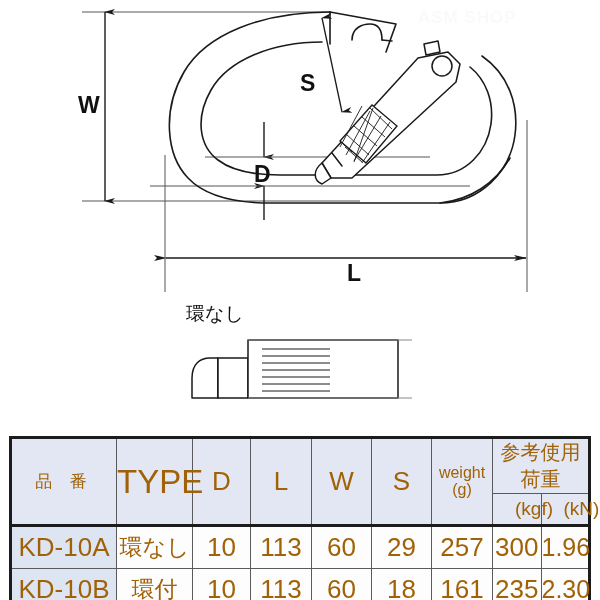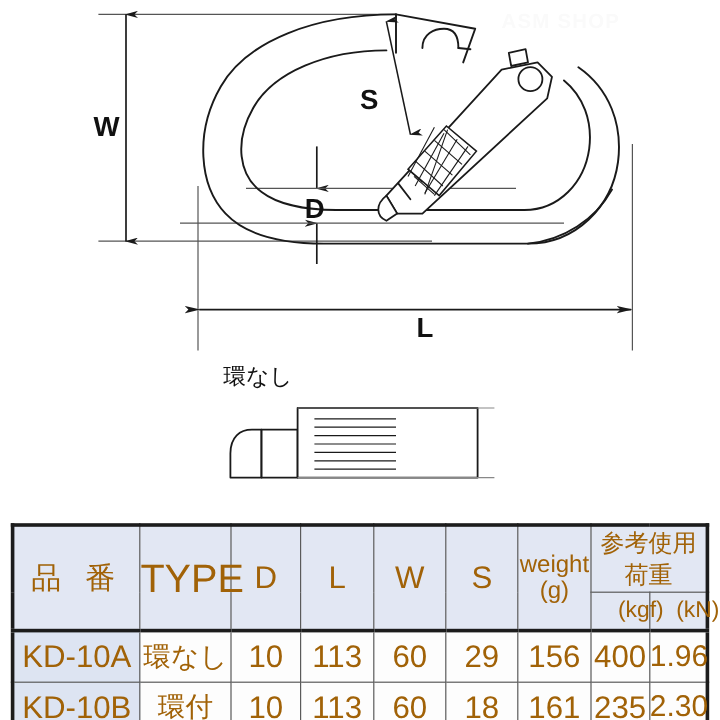--- a/index.html
+++ b/index.html
@@ -100,27 +100,27 @@
     font-family: "DejaVu Sans", "Liberation Sans", sans-serif;
   }
   
   #spec-table {
     border: 3px solid #1c1c1c;
   }
   #spec-table thead tr.hrow-main th { height: 42px; }
   #spec-table thead tr.hrow-sub  th { height: 30px; padding-left: 22px; }
   #spec-table tbody tr { height: 43px; }
 
-  .h-partno  { width: 104px; font-size: 25px; letter-spacing: 6px; }
+  .h-partno  { width: 104px; font-size: 17px; letter-spacing: 6px; }
   .h-type    { width: 75px;  font-size: 33px; }
   .h-d       { width: 57px;  font-size: 26px; }
   .h-l       { width: 60px;  font-size: 26px; }
   .h-w       { width: 59px;  font-size: 26px; }
   .h-s       { width: 59px;  font-size: 26px; }
-  .h-weight  { width: 60px;  font-size: 20px; line-height: 1.05; }
+  .h-weight  { width: 60px;  font-size: 16px; line-height: 1.05; }
   .h-load    { font-size: 20px; }
   .h-kgf     { width: 54px;  font-size: 19px; }
   .h-kn      { width: 54px;  font-size: 19px; }
 
   #spec-table tbody td { font-size: 26px; }
   #spec-table tbody td.col-partno {
     background: #dde4f2;
     font-size: 26px;
     letter-spacing: 0px;
   }
@@ -307,22 +307,22 @@
       </tr>
     </thead>
     <tbody>
       <tr class="heavy-top">
         <td class="col-partno heavy-top">KD-10A</td>
         <td class="col-type cjk heavy-top">環なし</td>
         <td class="heavy-top">10</td>
         <td class="heavy-top">113</td>
         <td class="heavy-top">60</td>
         <td class="heavy-top">29</td>
-        <td class="heavy-top">156</td>
-        <td class="heavy-top">400</td>
+        <td class="heavy-top">257</td>
+        <td class="heavy-top">300</td>
         <td class="col-kn heavy-top">1.96</td>
       </tr>
       <tr>
         <td class="col-partno">KD-10B</td>
         <td class="col-type cjk">環付</td>
         <td>10</td>
         <td>113</td>
         <td>60</td>
         <td>18</td>
         <td>161</td>

